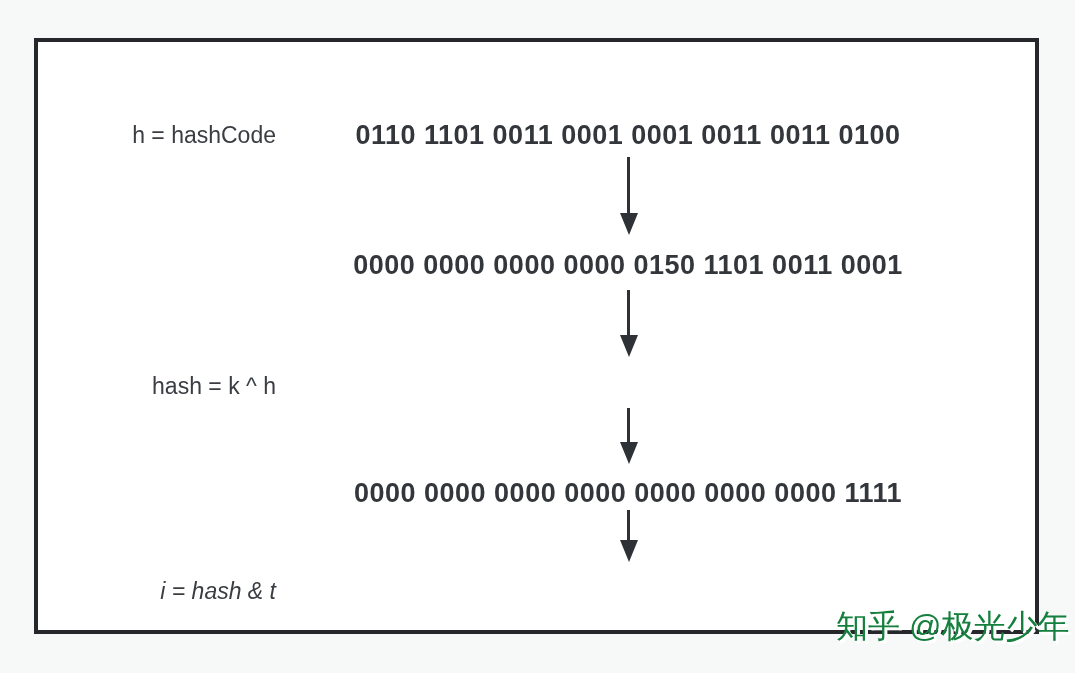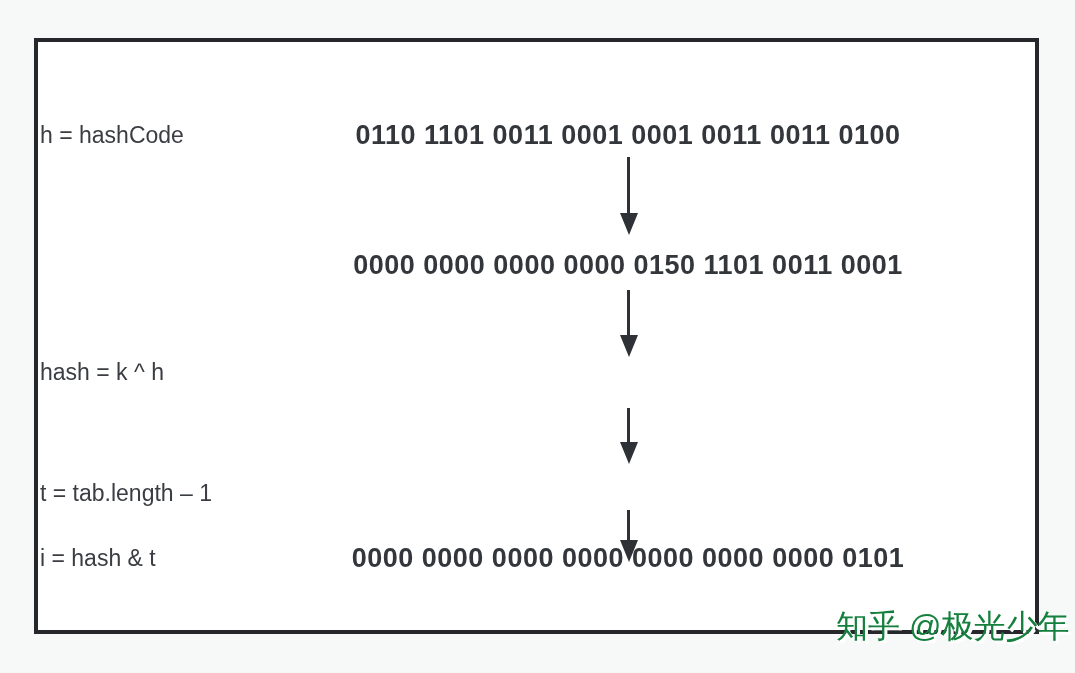--- a/index.html
+++ b/index.html
@@ -27,42 +27,42 @@
     position: absolute;
     left: 0;
     width: 1075px;
     height: 40px;
     line-height: 40px;
   }
   .step-label {
     position: absolute;
     left: 40px;
     width: 236px;
-    text-align: left;
+    text-align: right;
     font-size: 23px;
     font-weight: 400;
     color: #3a3d42;
     white-space: nowrap;
   }
   .binary-value {
     position: absolute;
     left: 260px;
     width: 736px;
     text-align: center;
     font-size: 27px;
     font-weight: 700;
     letter-spacing: 0.5px;
     color: #33363b;
     white-space: nowrap;
   }
   .row-1 { top: 115px; }
   .row-2 { top: 245px; }
-  .row-3 { top: 352px; }
+  .row-3 { top: 366px; }
   .row-4 { top: 473px; }
-  .row-5 { top: 538px; }
+  .row-5 { top: 571px; font-style: italic; }
   .arrow {
     position: absolute;
     left: 619px;
     width: 19px;
     display: flex;
     flex-direction: column;
     align-items: center;
   }
   .arrow .shaft {
     width: 3px;
@@ -120,28 +120,27 @@
   <div class="row row-3">
     <div class="step-label">hash = k ^ h</div>
   </div>
 
   <div class="arrow arrow-3">
     <span class="shaft"></span>
     <span class="head"></span>
   </div>
 
   <div class="row row-4">
-    <div class="step-label">t = tab.length – 1</div>
+    <div class="binary-value">0000 0000 0000 0000 0000 0000 0000 1111</div>
   </div>
 
   <div class="arrow arrow-4">
     <span class="shaft"></span>
     <span class="head"></span>
   </div>
 
   <div class="row row-5">
     <div class="step-label">i = hash &amp; t</div>
-    <div class="binary-value">0000 0000 0000 0000 0000 0000 0000 0101</div>
   </div>
 
   <div class="watermark">知乎 @极光少年</div>
 
 </div>
 
 </body></html>

